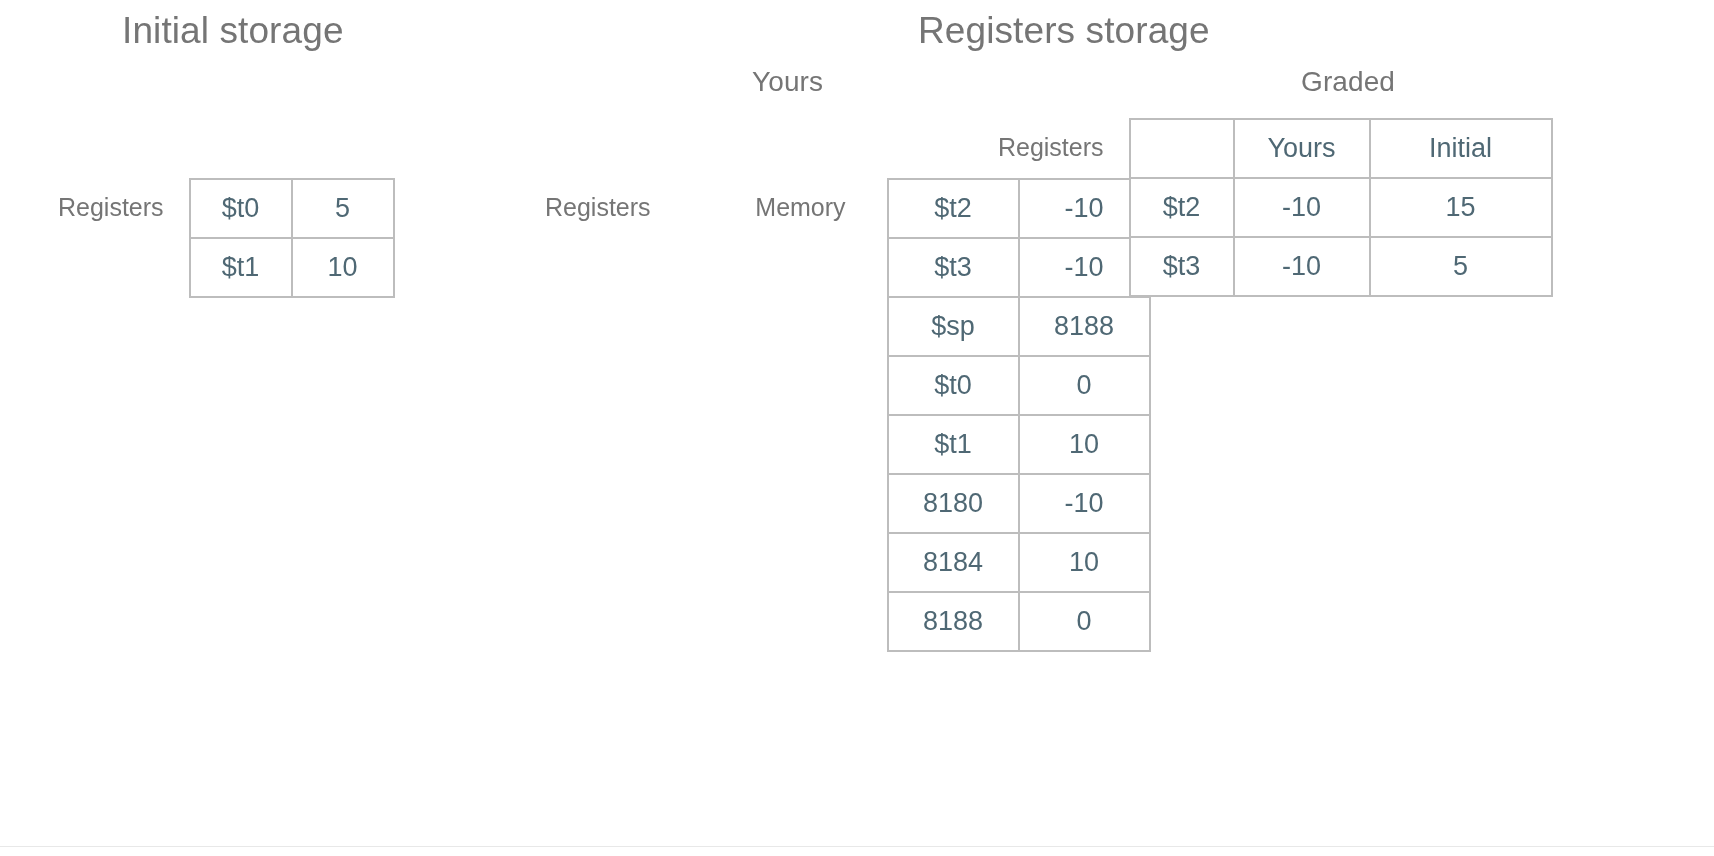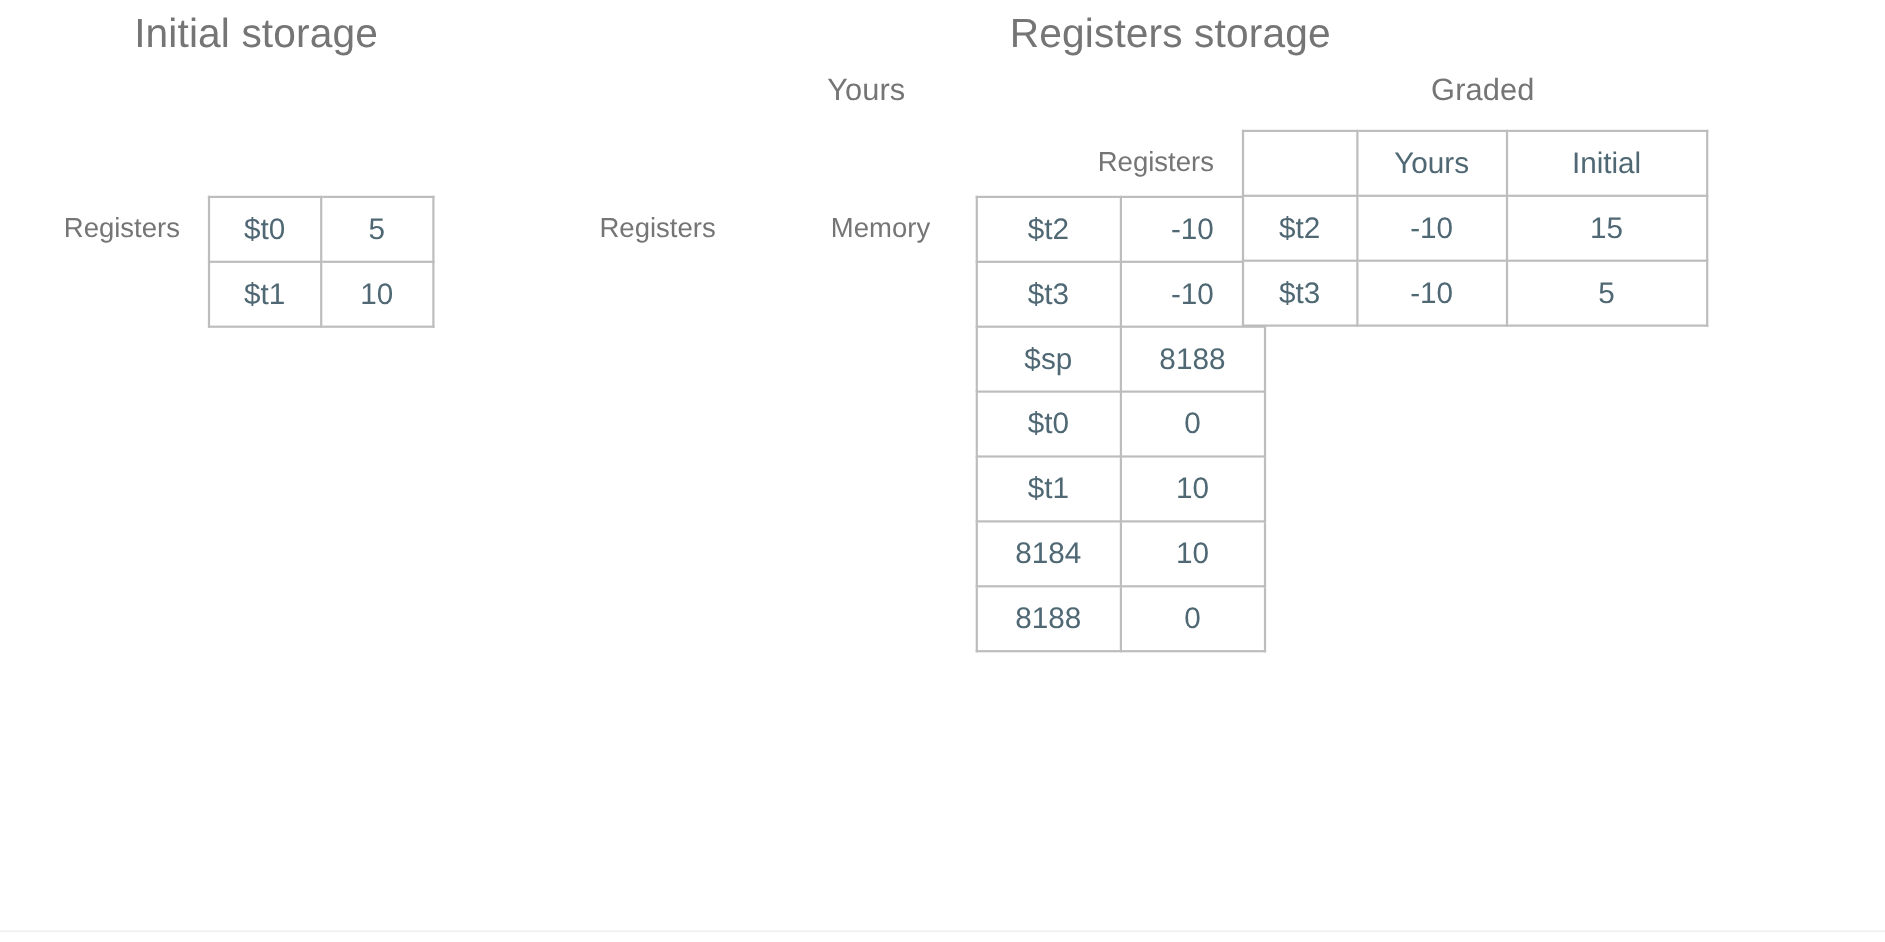--- a/index.html
+++ b/index.html
@@ -184,20 +184,24 @@
         </tr>
         <tr>
           <td>$t0</td>
           <td>0</td>
         </tr>
         <tr>
           <td>$t1</td>
           <td>10</td>
         </tr>
         <tr>
+          <td>8180</td>
+          <td>-10</td>
+        </tr>
+        <tr>
           <td>8184</td>
           <td>10</td>
         </tr>
         <tr>
           <td>8188</td>
           <td>0</td>
         </tr>
       </tbody>
     </table>
   </div>

